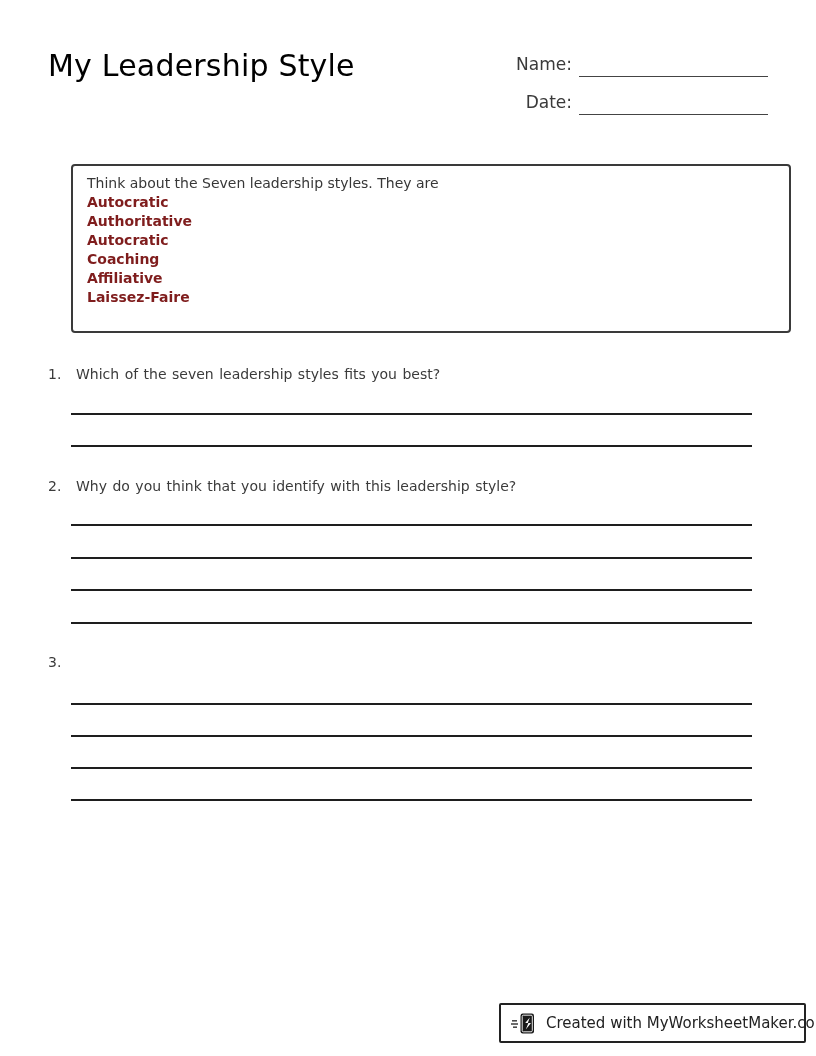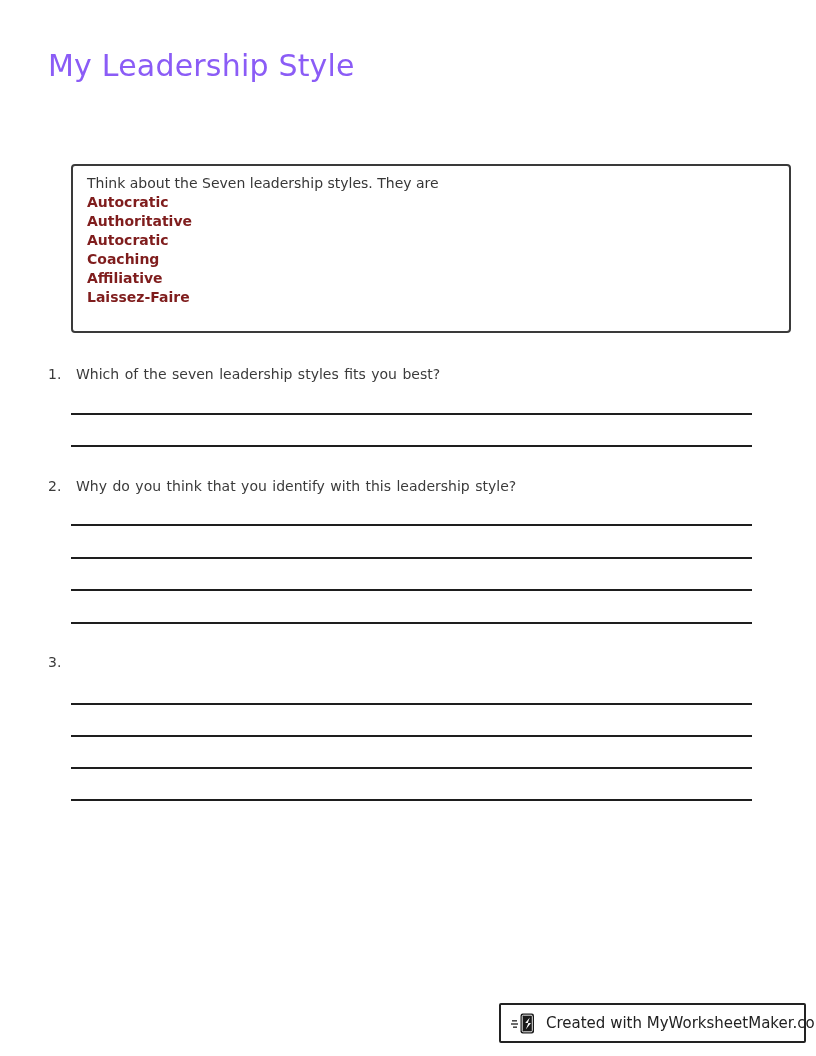--- a/index.html
+++ b/index.html
@@ -7,21 +7,21 @@
   body {
     width: 816px; height: 1056px;
     font-family: "DejaVu Sans", "Liberation Sans", sans-serif;
     color: #3b3b3b;
   }
   .page { position: relative; width: 816px; height: 1056px; background: #fff; overflow: hidden; }
 
   
   .title {
     position: absolute; left: 48px; top: 48px;
-    font-size: 30px; font-weight: 400; color: #8b5cf6; letter-spacing: 0.2px;
+    font-size: 30px; font-weight: 400; color: #000000; letter-spacing: 0.2px;
   }
   .fields { position: absolute; left: 510px; top: 50px; width: 258px; }
   .field-row { display: flex; align-items: flex-end; height: 27px; }
   .field-row + .field-row { margin-top: 11px; }
   .field-label {
     width: 62px; text-align: right; font-size: 17px; color: #3a3a3a; padding-bottom: 3px;
   }
   .field-line {
     flex: 1; margin-left: 7px; height: 24px;
     border-bottom: 1.5px solid #444444;
@@ -56,20 +56,30 @@
   .footer-badge .logo { flex: 0 0 auto; margin-right: 8px; display: block; }
   .footer-badge .credit-text { font-size: 15px; color: #222222; white-space: nowrap; }
 </style>
 </head>
 <body>
 
 <div class="page">
 
   <div class="title">My Leadership Style</div>
 
+  <div class="fields">
+    <div class="field-row">
+      <span class="field-label">Name:</span>
+      <span class="field-line"></span>
+    </div>
+    <div class="field-row">
+      <span class="field-label">Date:</span>
+      <span class="field-line"></span>
+    </div>
+  </div>
 
   <div class="info-box">
     <div>Think about the Seven leadership styles. They are</div>
     <div class="style-item">Autocratic</div>
     <div class="style-item">Authoritative</div>
     <div class="style-item">Autocratic</div>
     <div class="style-item">Coaching</div>
     <div class="style-item">Affiliative</div>
     <div class="style-item">Laissez-Faire</div>
   </div>

